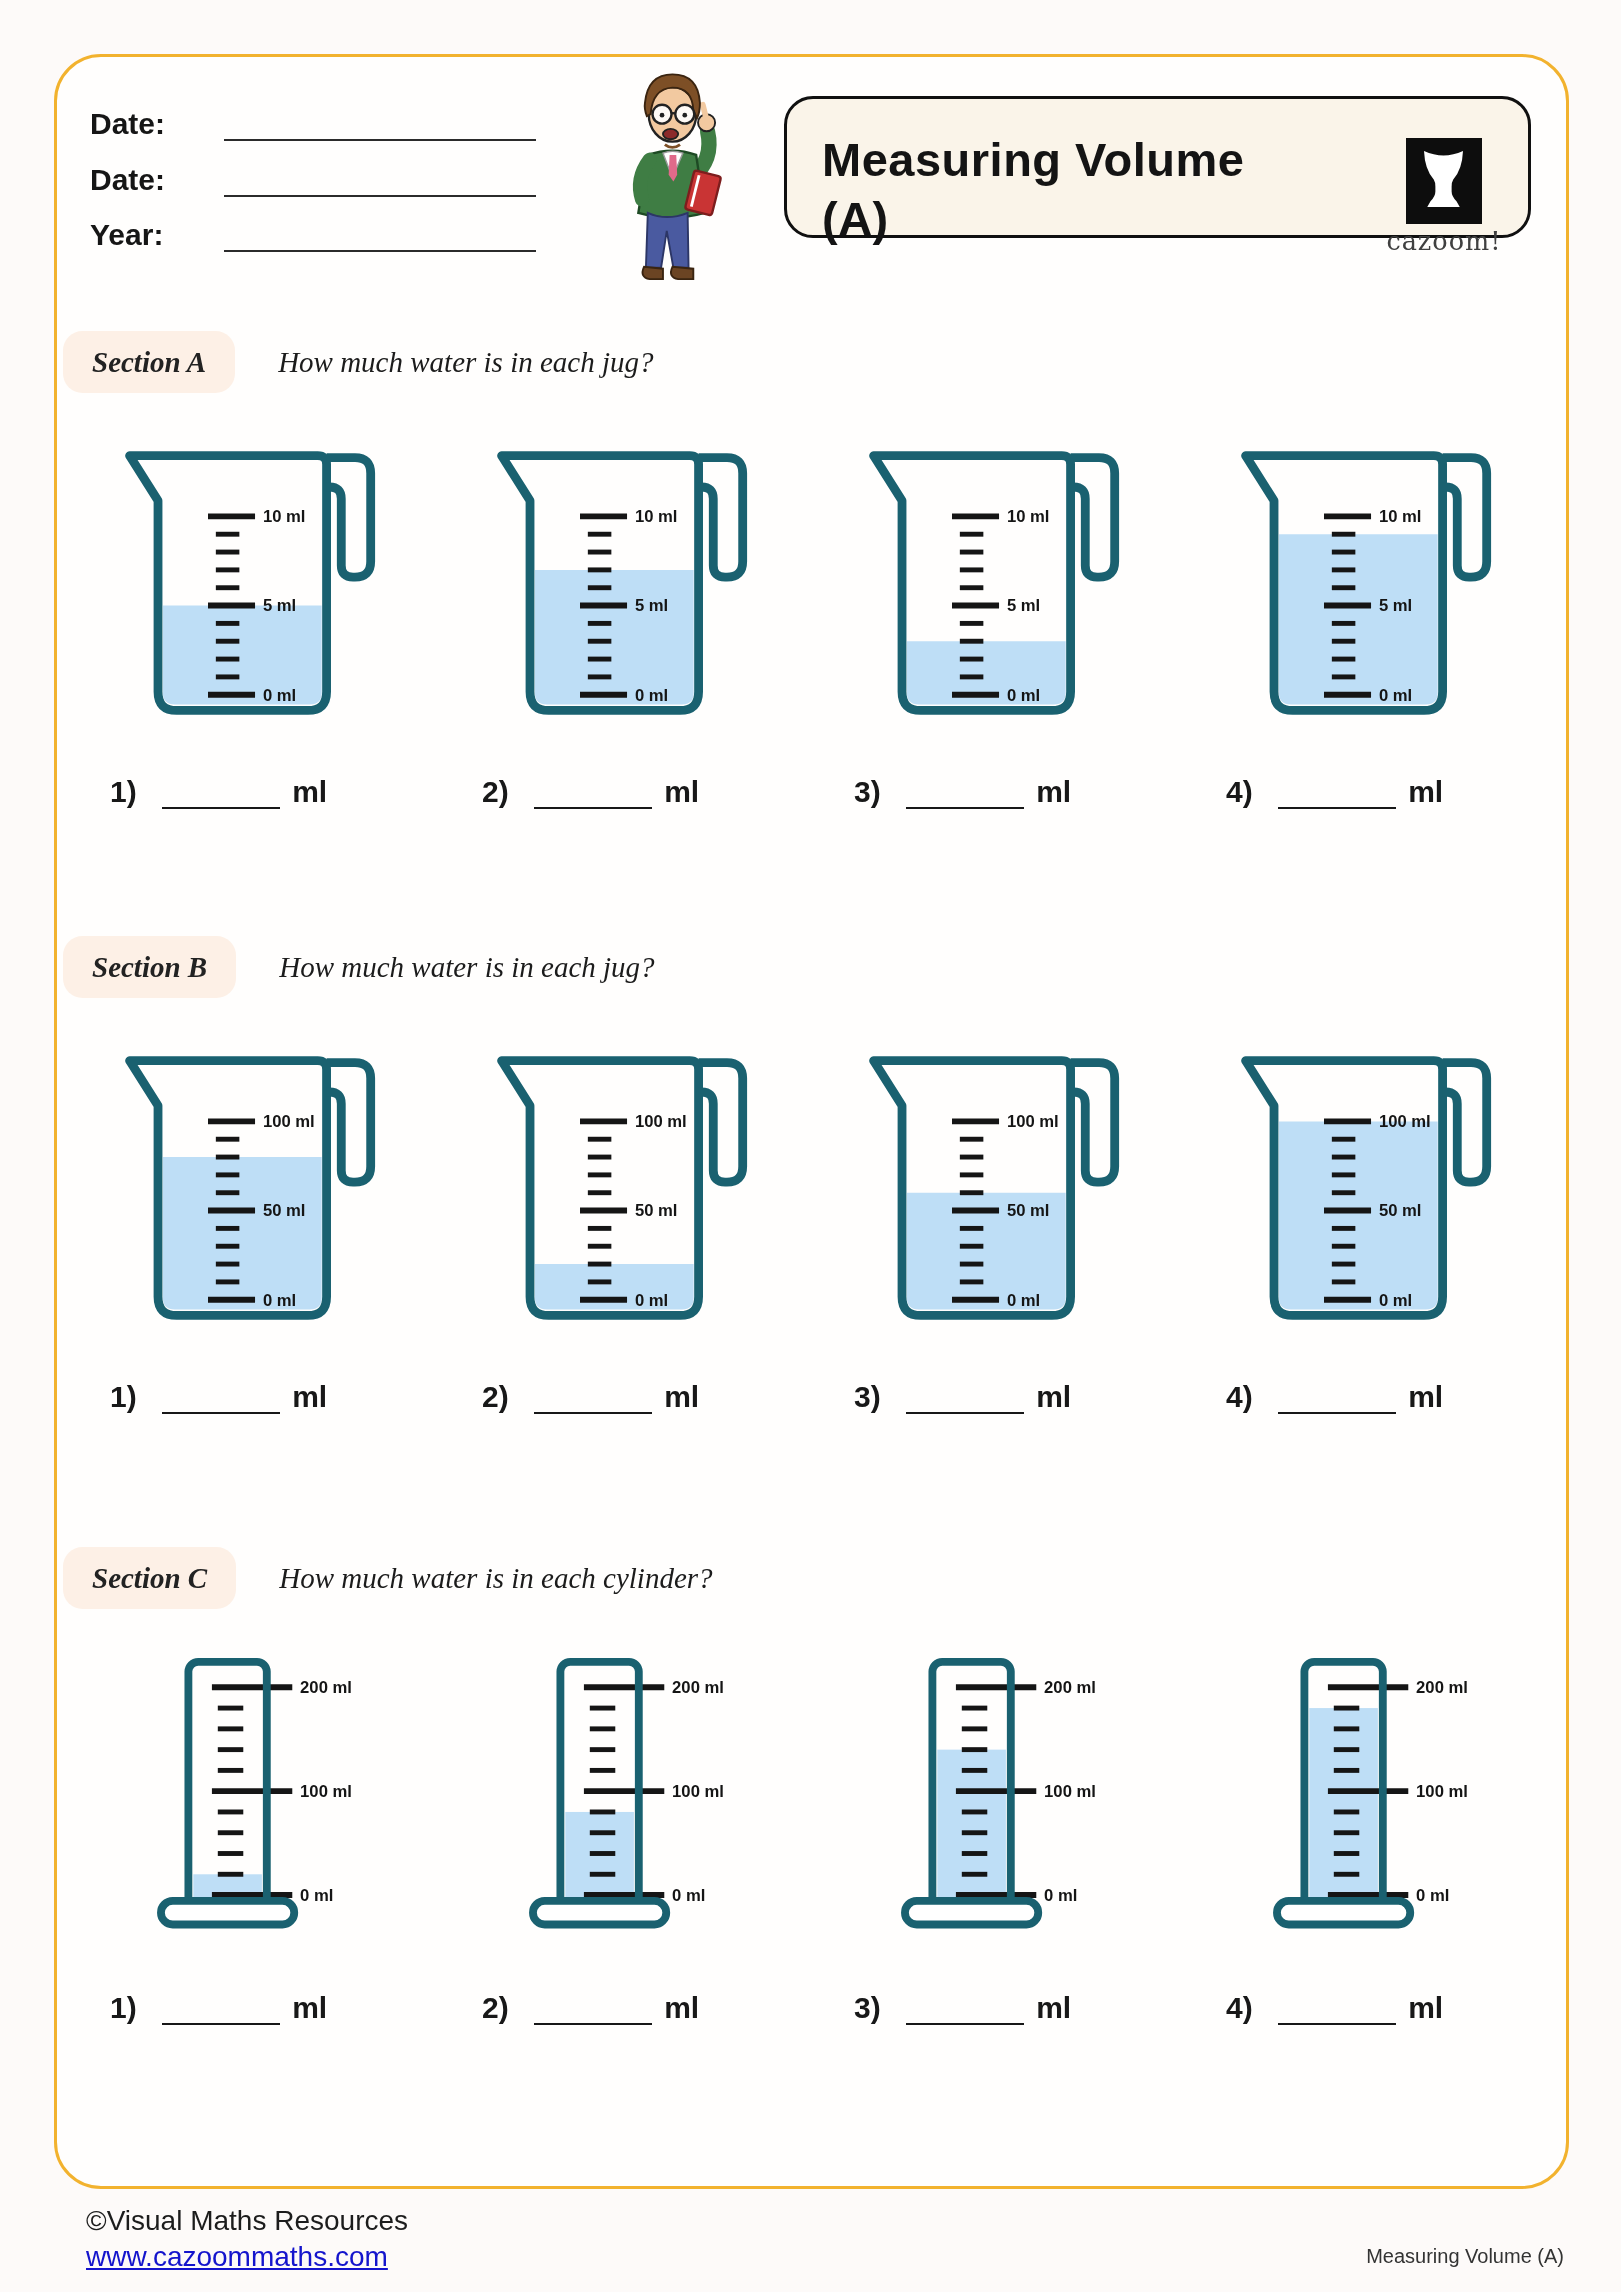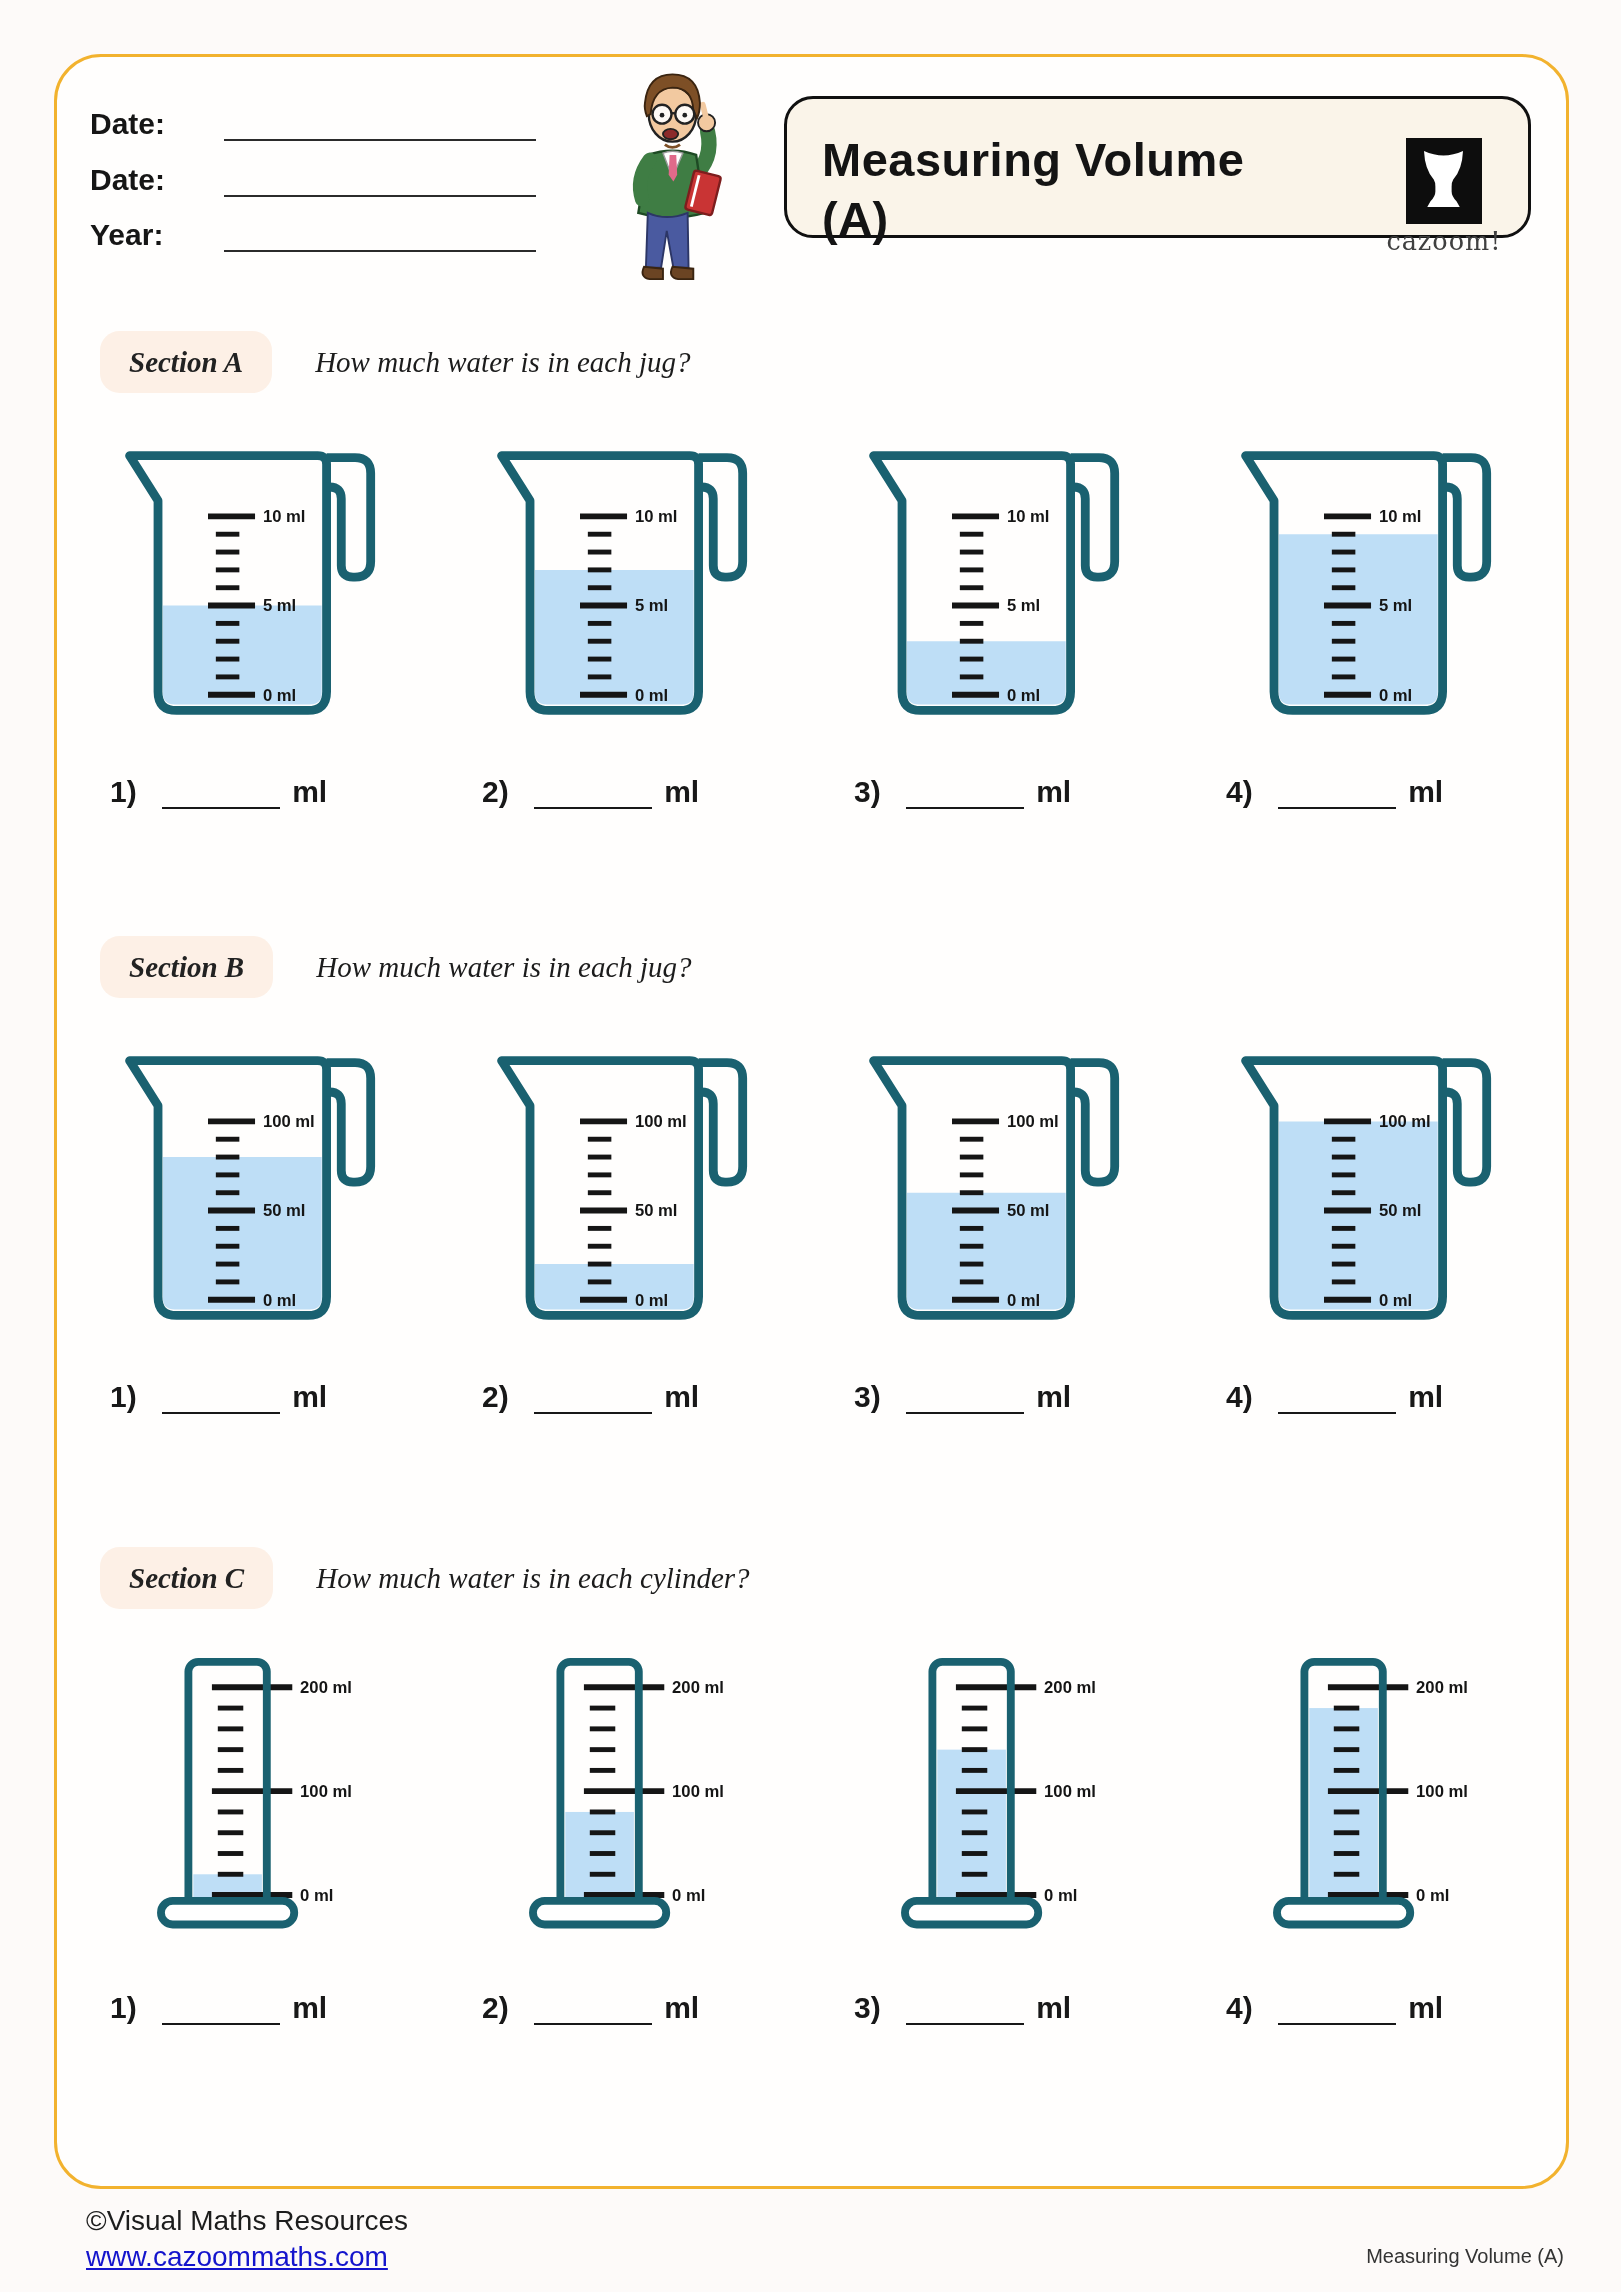--- a/index.html
+++ b/index.html
@@ -25,21 +25,21 @@
   .page-title{position:absolute;left:35px;top:31px;font-size:47px;font-weight:bold;
     line-height:1.26;color:#141414;letter-spacing:0.5px}
   .logo{position:absolute;right:17.6px;top:39px;width:133px;text-align:center}
   .logo-square{width:76px;height:86px;background:#0d0d0d;margin:0 auto;
     display:flex;align-items:center;justify-content:center}
   .logo-text{font-family:"DejaVu Serif",serif;font-weight:normal;font-size:25.5px;
     color:#404040;margin-top:2px;letter-spacing:1px}
   
   .sec{position:absolute;left:0;width:100%}
   #secA{top:331px}#secB{top:936px}#secC{top:1547px}
-  .sec-head{display:flex;align-items:center;padding-left:100px}
+  .sec-head{display:flex;align-items:center;padding-left:63px}
   .pill{
     background:var(--pill,#fdf0e6);border-radius:19.6px;padding:14.7px 29px;
     font-family:"Liberation Serif",serif;font-style:italic;font-weight:bold;
     font-size:29px;color:#222;
   }
   .question{font-family:"Liberation Serif",serif;font-style:italic;font-size:29px;
     color:#1c1c1c;margin-left:43px}
   .vessels{display:flex;padding-left:110px;gap:78px;margin-top:39px;height:306px}
   .vessel{width:294px;height:304px}
   .vessel svg{display:block}

